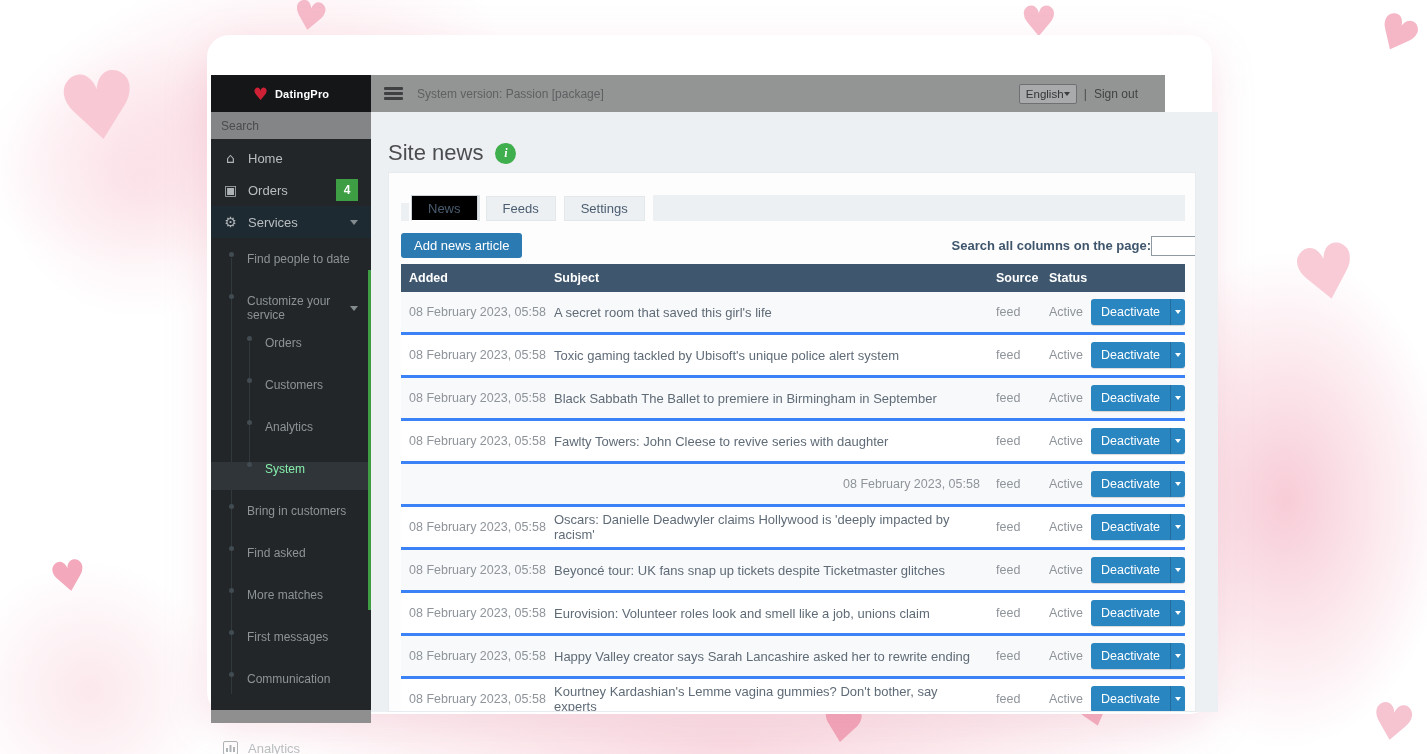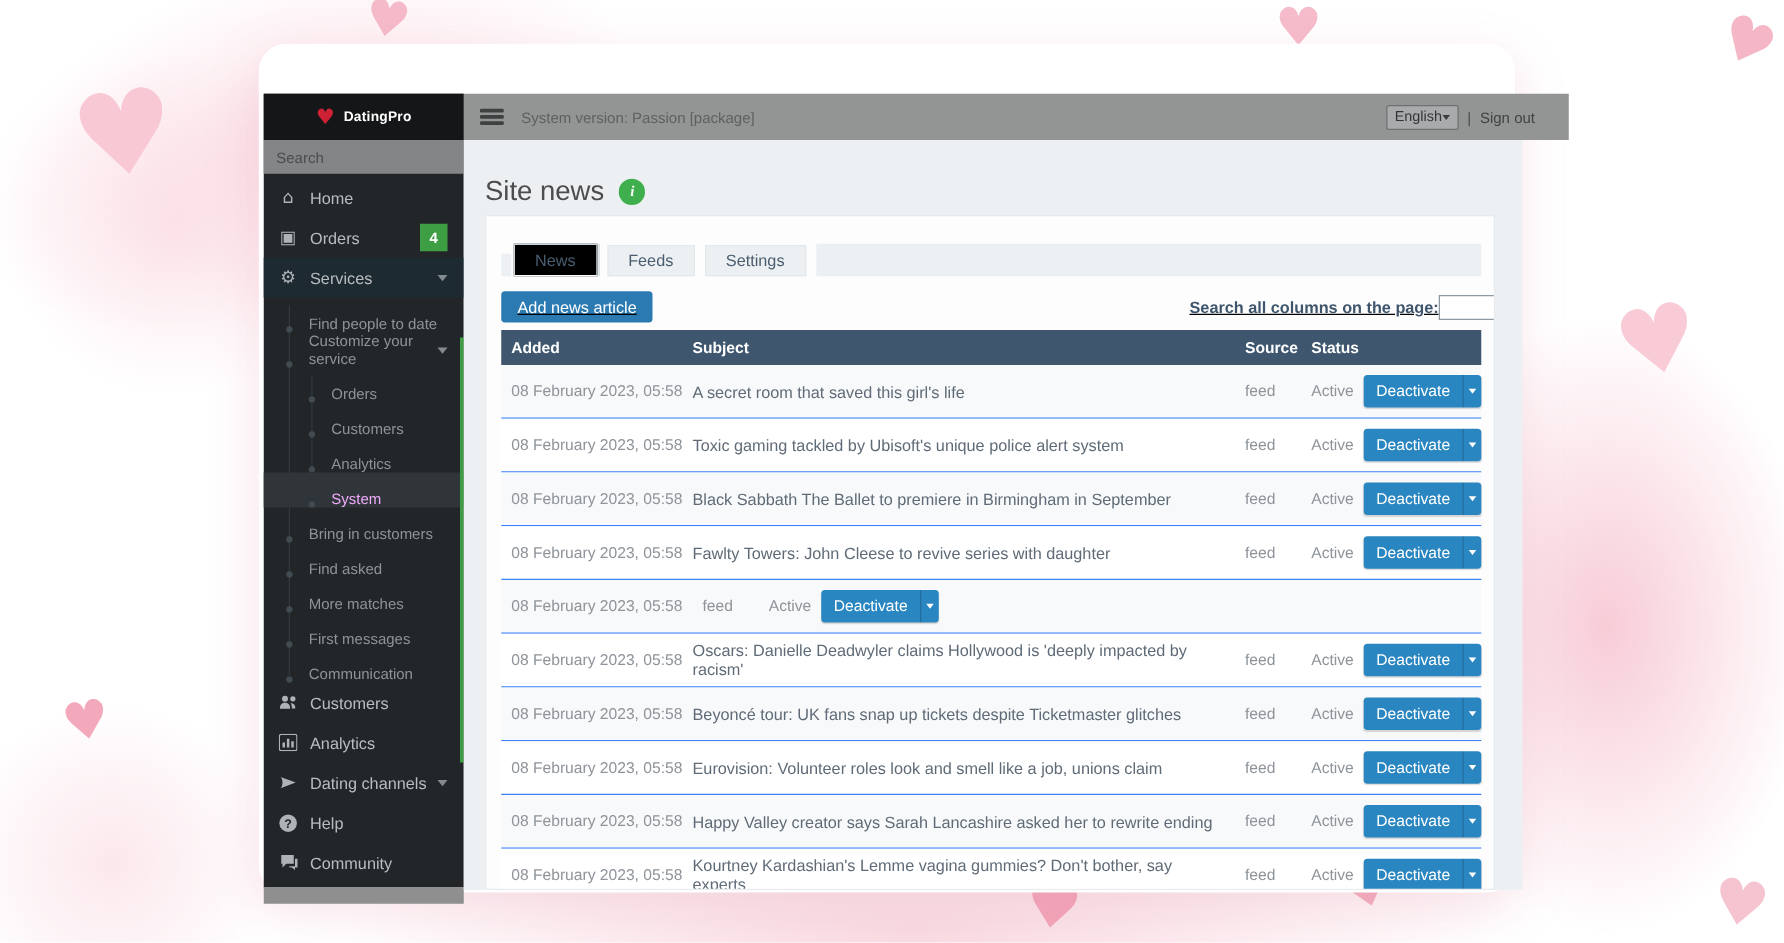--- a/index.html
+++ b/index.html
@@ -47,38 +47,38 @@
   .logo-text { color:#ffffff; font-size:11px; font-weight:bold; letter-spacing:.2px; }
   .sb-search { width:160px; height:27px; background:#848587; border:none; outline:none;
                padding:0 10px; font-size:12px; color:#3c3e41; font-family:"Liberation Sans",sans-serif; }
   .sb-search::placeholder { color:#4a4c4f; opacity:1; }
   .nav { position:relative; padding-top:3px; }
   .item { position:relative; height:32px; display:flex; align-items:center; padding-left:11px;
           color:#b9bdc0; font-size:13px; cursor:pointer; }
   .item .ic { width:17px; margin-right:9px; display:inline-flex; justify-content:center;
               color:#aeb3b6; font-size:14px; font-family:"DejaVu Sans",sans-serif; }
   .item.expanded { background:#1e2a32; }
-  .sub { position:relative; height:28px; display:flex; align-items:flex-end; padding-left:36px;
-         color:#8d9396; font-size:12px; cursor:pointer; }
+  .sub { position:relative; height:28px; display:flex; align-items:flex-start; padding-left:36px;
+         color:#8d9396; font-size:12px; cursor:pointer;margin-top:14px; }
   .sub .dot { position:absolute; left:18px; width:5px; height:5px; border-radius:50%; background:#414c52; }
   .sub2 { padding-left:54px; }
   .sub2 .dot { left:36px; }
-  .sub.active { background:#2f3538; color:#f0abfc; }
+  .sub.active { background:#2f3538; color:#86efac; }
   .tree1 { position:relative; }
   .tree1:before { content:""; position:absolute; left:20px; top:6px; bottom:6px; width:1px; background:#31393d; }
   .tree2 { position:relative; }
   .tree2:before { content:""; position:absolute; left:38px; top:6px; bottom:6px; width:1px; background:#31393d; }
   .badge { position:absolute; right:13px; top:5px; width:22px; height:22px; background:#3d9e44;
            color:#fff; font-size:12px; font-weight:bold; display:flex; align-items:center; justify-content:center; }
   .chev { position:absolute; right:13px; top:50%; margin-top:-2px; width:0; height:0;
           border-left:4px solid transparent; border-right:4px solid transparent; border-top:5px solid #848b8f; }
   .green-bar { position:absolute; right:0; top:131px; width:3px; height:340px; background:#3f9e44; }
 
   
-  .topbar { position:absolute; left:160px; top:0; width:884px; height:37px; background:#939494;
+  .topbar { position:absolute; left:160px; top:0; width:794px; height:37px; background:#939494;
             display:flex; align-items:center; }
   .burger { width:19px; height:13px; margin-left:13px; display:flex; flex-direction:column;
             justify-content:space-between; cursor:pointer; }
   .burger span { display:block; height:3px; background:#3e4042; border-radius:1px; }
   .version { margin-left:14px; font-size:12px; color:#5e6062; }
   .tb-right { margin-left:auto; margin-right:27px; display:flex; align-items:center; gap:7px; }
   .lang { width:58px; height:20px; background:#a9aaab; border:1px solid #6f7071; border-radius:2px;
           display:flex; align-items:center; font-size:11.5px; color:#333537; padding:0 6px; cursor:pointer; }
   .lang .caret { margin-left:auto; width:0; height:0; border-left:3.5px solid transparent;
           border-right:3.5px solid transparent; border-top:4px solid #3a3c3e; }
@@ -96,32 +96,32 @@
            border:1px solid #e7ebed; overflow:hidden; }
 
   .tabbar { position:absolute; left:12px; top:22px; width:784px; height:26px; display:flex; align-items:flex-end; }
   .tab-stub { width:8px; height:18px; background:#edf0f2; margin-right:2px; }
   .tab { height:25px; display:flex; align-items:center; padding:0 16px; font-size:13px; color:#4a5d70;
          background:#edf0f2; border:1px solid #e3e8eb; margin-right:8px; cursor:pointer; }
   .tab.active { background:#000000; border:1px solid #ccd3d8; border-bottom:1px solid #ffffff;
                 height:26px; box-shadow:2px 0 0 #dfe4e7; }
   .tab-fill { flex:1; height:26px; background:#edf0f2; }
 
-  .toolbar { position:absolute; left:12px; top:60px; width:882px; height:25px; display:flex; align-items:center;text-decoration:underline; }
+  .toolbar { position:absolute; left:12px; top:60px; width:882px; height:25px; display:flex; align-items:center; }
   .btn-add { height:25px; padding:0 13px; background:#2b7ab2; color:#fff; font-size:13px; border:none;
              border-radius:3px; cursor:pointer; font-family:"Liberation Sans",sans-serif; }
   .search-wrap { margin-left:auto; display:flex; align-items:center; }
   .search-label { font-size:13px; font-weight:bold; color:#3e556b; }
   .search-input { width:132px; height:20px; border:1px solid #8e99a2; background:#fff; outline:none;
                   padding:0 4px; font-size:12px; font-family:"Liberation Sans",sans-serif; }
 
   .table { position:absolute; left:12px; top:91px; width:784px; }
   .thead { display:flex; height:28px; background:#3e566e; color:#ffffff; font-size:12.5px; font-weight:bold;
            align-items:center; }
-  .trow { display:flex; height:43px; align-items:center; border-bottom:1px solid #3b82f6; background:#fff; }
+  .trow { display:flex; height:43px; align-items:center; border-bottom:3px solid #3b82f6; background:#fff;justify-content:flex-end; }
   .trow:nth-child(odd) { background:#f8f9fa; }
   .c-added   { width:145px; padding-left:8px; }
   .c-subject { flex:1; padding-left:8px; }
   .c-source  { width:53px; padding-left:16px; }
   .c-status  { width:50px; padding-left:16px; }
   .c-action  { width:102px; display:flex; justify-content:flex-start; padding-left:8px; }
   .trow .c-added, .trow .c-source, .trow .c-status { font-size:12.5px; color:#8e949a; }
   .trow .c-subject { font-size:13px; color:#5f6b77; }
 
   .split-btn { display:flex; height:26px; border-radius:3px; overflow:hidden; background:#2a86c0;

